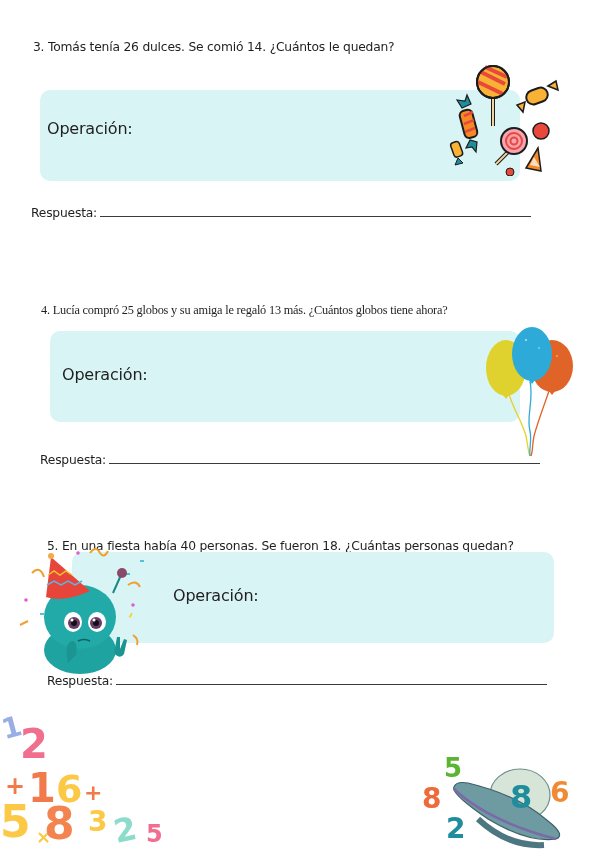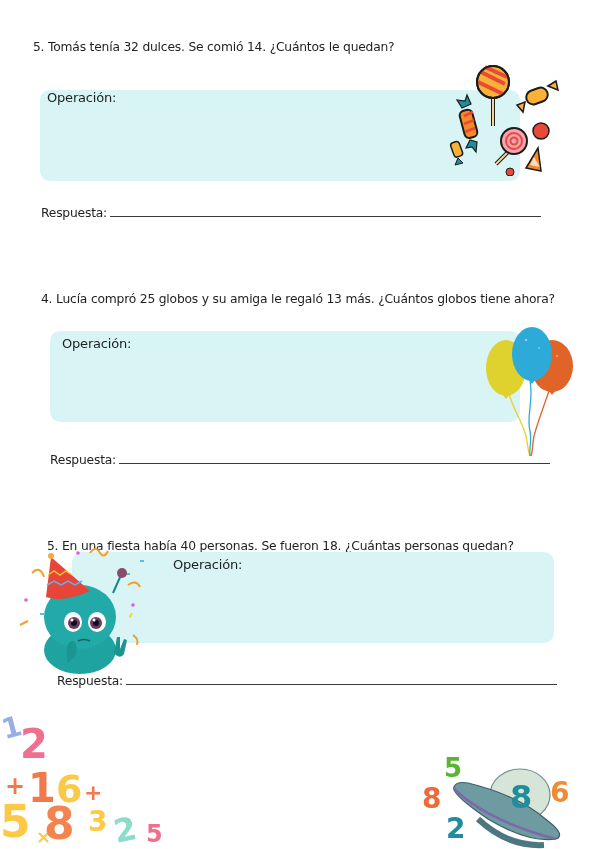--- a/index.html
+++ b/index.html
@@ -1,31 +1,31 @@
 <!DOCTYPE html>
 <html><head>
 <meta charset="utf-8">
 <style>
   html, body { margin: 0; padding: 0; background: #ffffff; }
   body { width: 600px; height: 849px; position: relative; overflow: hidden;
          font-family: "DejaVu Sans", "Liberation Sans", sans-serif; color: #1f1f1f; }
   .abs { position: absolute; }
   .question { font-size: 12.3px; letter-spacing: -0.2px; white-space: nowrap; }
   .op-box { background: #d9f4f5; border-radius: 10px; }
-  .op-label { font-size: 13px; letter-spacing: -0.2px; white-space: nowrap; }
-  .answer-row { font-size: 12.3px; letter-spacing: -0.2px; white-space: nowrap; display: flex; align-items: flex-end; margin-left: 10px; }
+  .op-label { font-size: 16px; letter-spacing: -0.2px; white-space: nowrap; margin-top: 29px; }
+  .answer-row { font-size: 12.3px; letter-spacing: -0.2px; white-space: nowrap; display: flex; align-items: flex-end; }
   .answer-line { border-bottom: 1px solid #3a3a3a; height: 1px; margin-left: 3px; margin-bottom: 3px; flex: 1; }
   svg { display: block; }
   .num { position: absolute; font-family: "DejaVu Sans", sans-serif; font-weight: bold; line-height: 1; }
 </style>
 </head>
 <body>
 
 <div>
-  <div class="abs question" style="left:33px; top:40px;">5. Tomás tenía 32 dulces. Se comió 14. ¿Cuántos le quedan?</div>
+  <div class="abs question" style="left:33px; top:40px;">3. Tomás tenía 26 dulces. Se comió 14. ¿Cuántos le quedan?</div>
   <div class="abs op-box" style="left:40px; top:90px; width:480px; height:91px;">
     <div class="abs op-label" style="left:7px; top:0px;">Operación:</div>
   </div>
 
   <div class="abs" style="left:448px; top:64px; width:115px; height:112px;">
     <svg width="115" height="112" viewBox="0 0 115 112">
 
       <line x1="45" y1="30" x2="45" y2="62" stroke="#1c1c1c" stroke-width="4"></line>
       <line x1="45" y1="30" x2="45" y2="62" stroke="#f3d49b" stroke-width="2"></line>
       <circle cx="45" cy="18" r="16" fill="#f9b233" stroke="#1c1c1c" stroke-width="2"></circle>
@@ -57,21 +57,21 @@
       <path d="M86 93 L82 101 L92 103 Z" fill="#ffffff" opacity="0.7"></path>
     </svg>
   </div>
   <div class="abs answer-row" style="left:31px; top:206px; width:500px;">
     <span>Respuesta:</span>
     <span class="answer-line"></span>
   </div>
 </div>
 
 <div>
-  <div class="abs question" style="left:41px; top:292px;">4. Lucía compró 25 globos y su amiga le regaló 13 más. ¿Cuántos globos tiene ahora?</div>
+  <div class="abs question" style="left:41px; top:303px;font-family:Liberation Serif, serif;">4. Lucía compró 25 globos y su amiga le regaló 13 más. ¿Cuántos globos tiene ahora?</div>
   <div class="abs op-box" style="left:50px; top:331px; width:470px; height:91px;">
     <div class="abs op-label" style="left:12px; top:5px;">Operación:</div>
   </div>
 
   <div class="abs" style="left:484px; top:326px; width:94px; height:132px;">
     <svg width="94" height="132" viewBox="0 0 94 132">
       <path d="M25 68 C30 85, 38 95, 42 110 C44 120, 44 125, 46 130" stroke="#e8d12a" stroke-width="1.3" fill="none"></path>
       <path d="M46 55 C50 75, 42 90, 46 105 C48 115, 45 122, 46 130" stroke="#2eaad8" stroke-width="1.3" fill="none"></path>
       <path d="M66 62 C60 80, 54 95, 50 110 C48 120, 49 125, 47 130" stroke="#e06428" stroke-width="1.3" fill="none"></path>
       <ellipse cx="68" cy="40" rx="21" ry="26" fill="#e06428"></ellipse>

